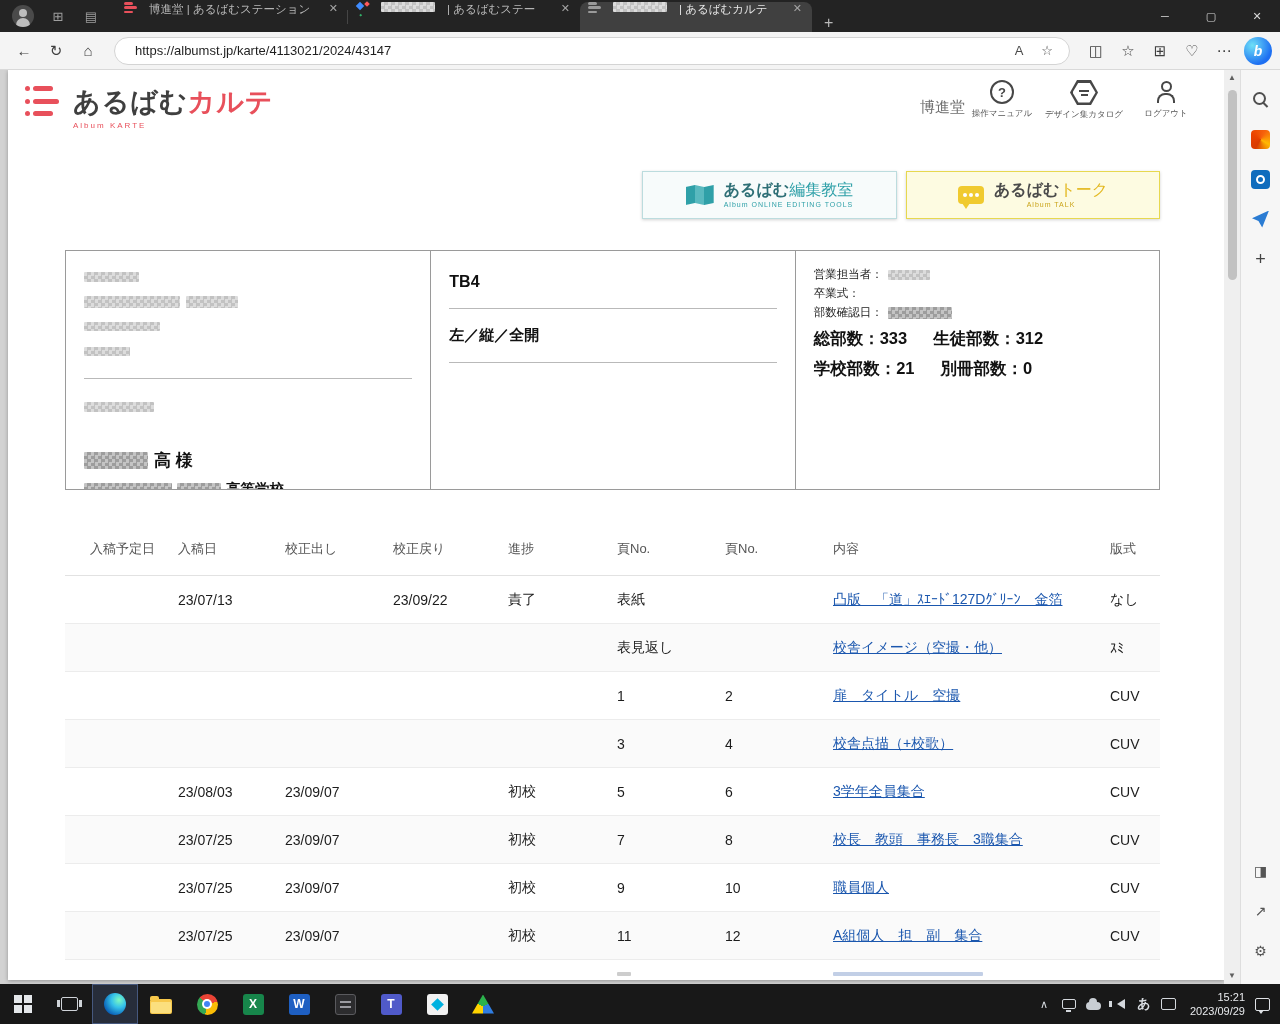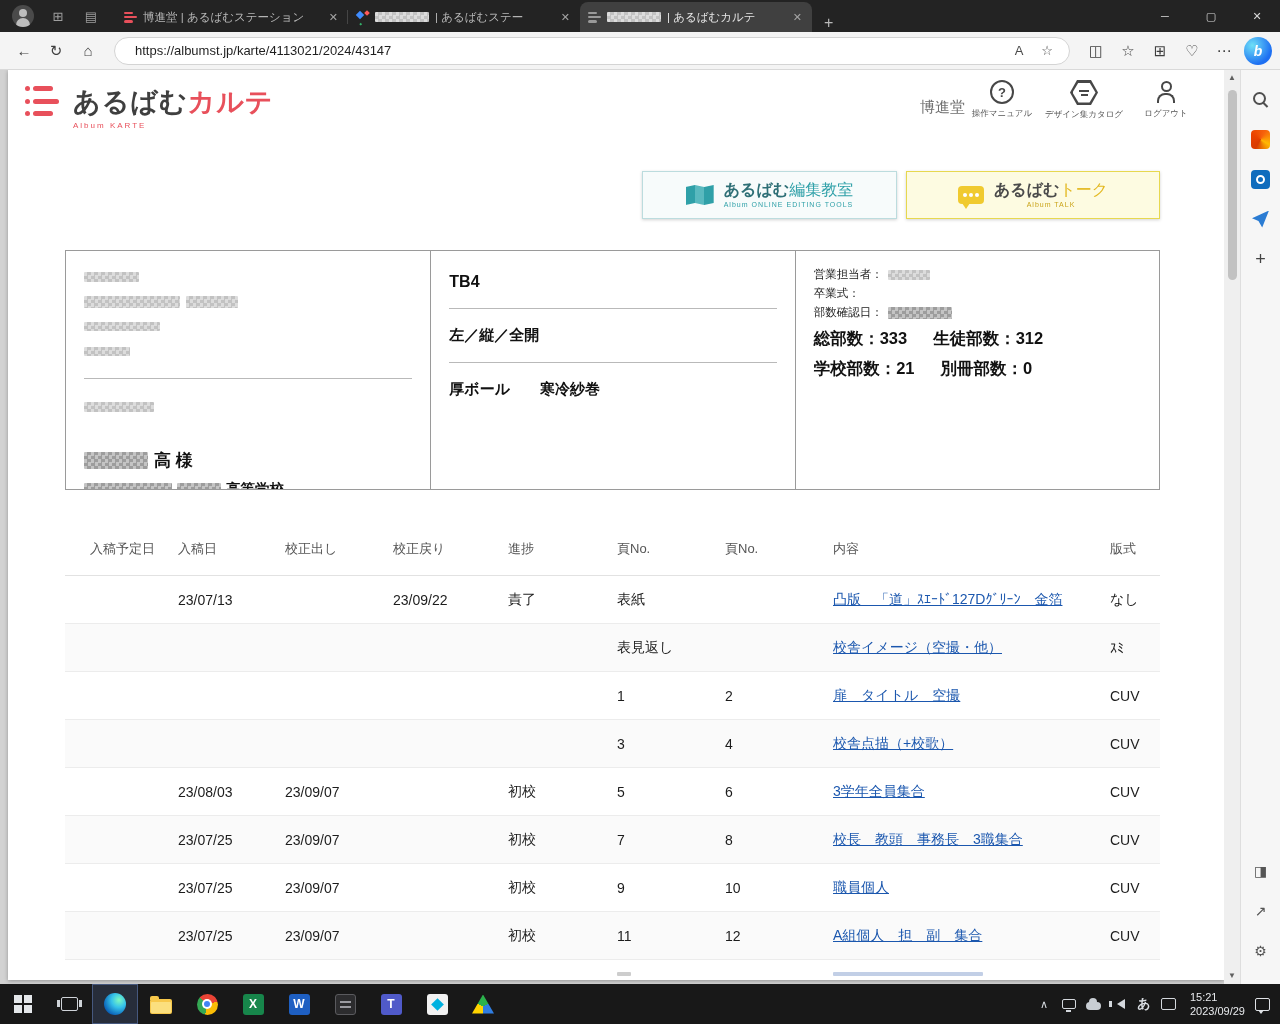--- a/index.html
+++ b/index.html
@@ -8,21 +8,21 @@
 .screen{position:relative;width:1280px;height:1024px;background:#d6d6d6;overflow:hidden}
 
 
 .titlebar{position:absolute;top:0;left:0;right:0;height:32px;background:#232323;display:flex;align-items:center}
 .tb-icons{display:flex;align-items:center;gap:15px;padding:0 12px}
 .avatar{width:22px;height:22px;border-radius:50%;background:#4a4a4a;position:relative;overflow:hidden;cursor:pointer}
 .avatar .p-head{position:absolute;left:7px;top:4px;width:8px;height:8px;border-radius:50%;background:#bdbdbd}
 .avatar .p-body{position:absolute;left:4px;top:13px;width:14px;height:9px;border-radius:7px 7px 0 0;background:#bdbdbd}
 .tbic{color:#9f9f9f;font-size:13px;width:18px;text-align:center;cursor:pointer}
 .tabs{display:flex;align-items:flex-end;height:32px;margin-left:4px}
-.tab{width:232px;height:30px;display:flex;align-items:center;gap:6px;padding:0 8px;border-radius:8px 8px 0 0;color:#b9b9b9;position:relative;cursor:pointer}
+.tab{width:232px;height:30px;display:flex;align-items:flex-start;gap:12px;padding:0 8px;border-radius:8px 8px 0 0;color:#b9b9b9;position:relative;cursor:pointer}
 .tab + .tab::before{content:"";position:absolute;left:-1px;top:8px;bottom:8px;width:1px;background:#454545}
 .tab.active{background:#404040;color:#e6e6e6}
 .tab.active::before{display:none}
 .tab-title{flex:1;font-size:11.5px;white-space:nowrap;overflow:hidden;text-overflow:ellipsis}
 .tab-close{font-size:11px;color:#a5a5a5;padding:0 2px}
 .newtab{color:#b9b9b9;font-size:16px;padding:0 12px;cursor:pointer}
 .winctl{margin-left:auto;display:flex;height:32px}
 .winctl span{width:46px;text-align:center;line-height:32px;color:#d9d9d9;font-size:11px;cursor:pointer}
 .fav{width:13px;height:11px;display:flex;flex-direction:column;justify-content:space-between;flex:none}
 .fav i{display:block;height:2.5px;border-radius:2px}
@@ -162,21 +162,21 @@
 .ttray{display:flex;align-items:center;gap:9px;padding-right:10px;height:40px}
 .trayic{color:#d9dde2;font-size:11px;display:flex;align-items:center;justify-content:center;min-width:16px;cursor:pointer}
 .trayic.ime{font-size:13px;font-weight:bold}
 .mon{width:14px;height:10px;border:1.5px solid #d4d8dd;border-radius:2px;position:relative}
 .mon::after{content:"";position:absolute;left:3px;bottom:-3.5px;width:5px;height:2px;background:#d4d8dd}
 .cloud{width:15px;height:8px;background:#c8cdd3;border-radius:6px;position:relative;margin-top:4px}
 .cloud::before{content:"";position:absolute;left:3px;top:-4px;width:8px;height:8px;border-radius:50%;background:#c8cdd3}
 .spk{width:0;height:0;border-top:5px solid transparent;border-bottom:5px solid transparent;border-right:8px solid #d4d8dd;position:relative;margin-left:4px}
 .spk::before{content:"";position:absolute;left:-8px;top:-3px;width:3px;height:6px;background:#d4d8dd}
 .kbd{width:15px;height:12px;border:1.5px solid #d4d8dd;border-radius:2px}
-.clock{color:#e8eaed;font-size:11px;line-height:1.3;margin-left:4px;cursor:pointer}
+.clock{color:#e8eaed;font-size:11px;text-align:right;line-height:1.3;margin-left:4px;cursor:pointer}
 .note{width:15px;height:13px;border:1.5px solid #dfe2e6;border-radius:2px;position:relative}
 .note::after{content:"";position:absolute;left:2px;bottom:-4px;border-left:3px solid transparent;border-right:3px solid transparent;border-top:4px solid #dfe2e6}
 </style>
 </head>
 <body>
 
 <div class="screen">
 
   <div class="titlebar">
     <div class="tb-icons">
@@ -321,21 +321,20 @@
                 <span class="px dark" style="width:88px;height:13px"></span>
                 <span class="px dark" style="width:44px;height:13px"></span>
                 <span>高等学校</span>
               </div>
           </div>
           <div class="icol mid">
             <div class="spec-code">TB4</div>
             <hr class="idiv">
             <div class="spec-line">左／縦／全開</div>
             <hr class="idiv">
-            <div class="spec-line">厚ボール　　寒冷紗巻</div>
           </div>
           <div class="icol right">
             <div class="meta">
                 <span>営業担当者：</span>
                 <span class="px" style="width:42px;height:10px"></span>
               </div>
             <div class="meta">
                 <span>卒業式：</span>
               </div>
             <div class="meta">

